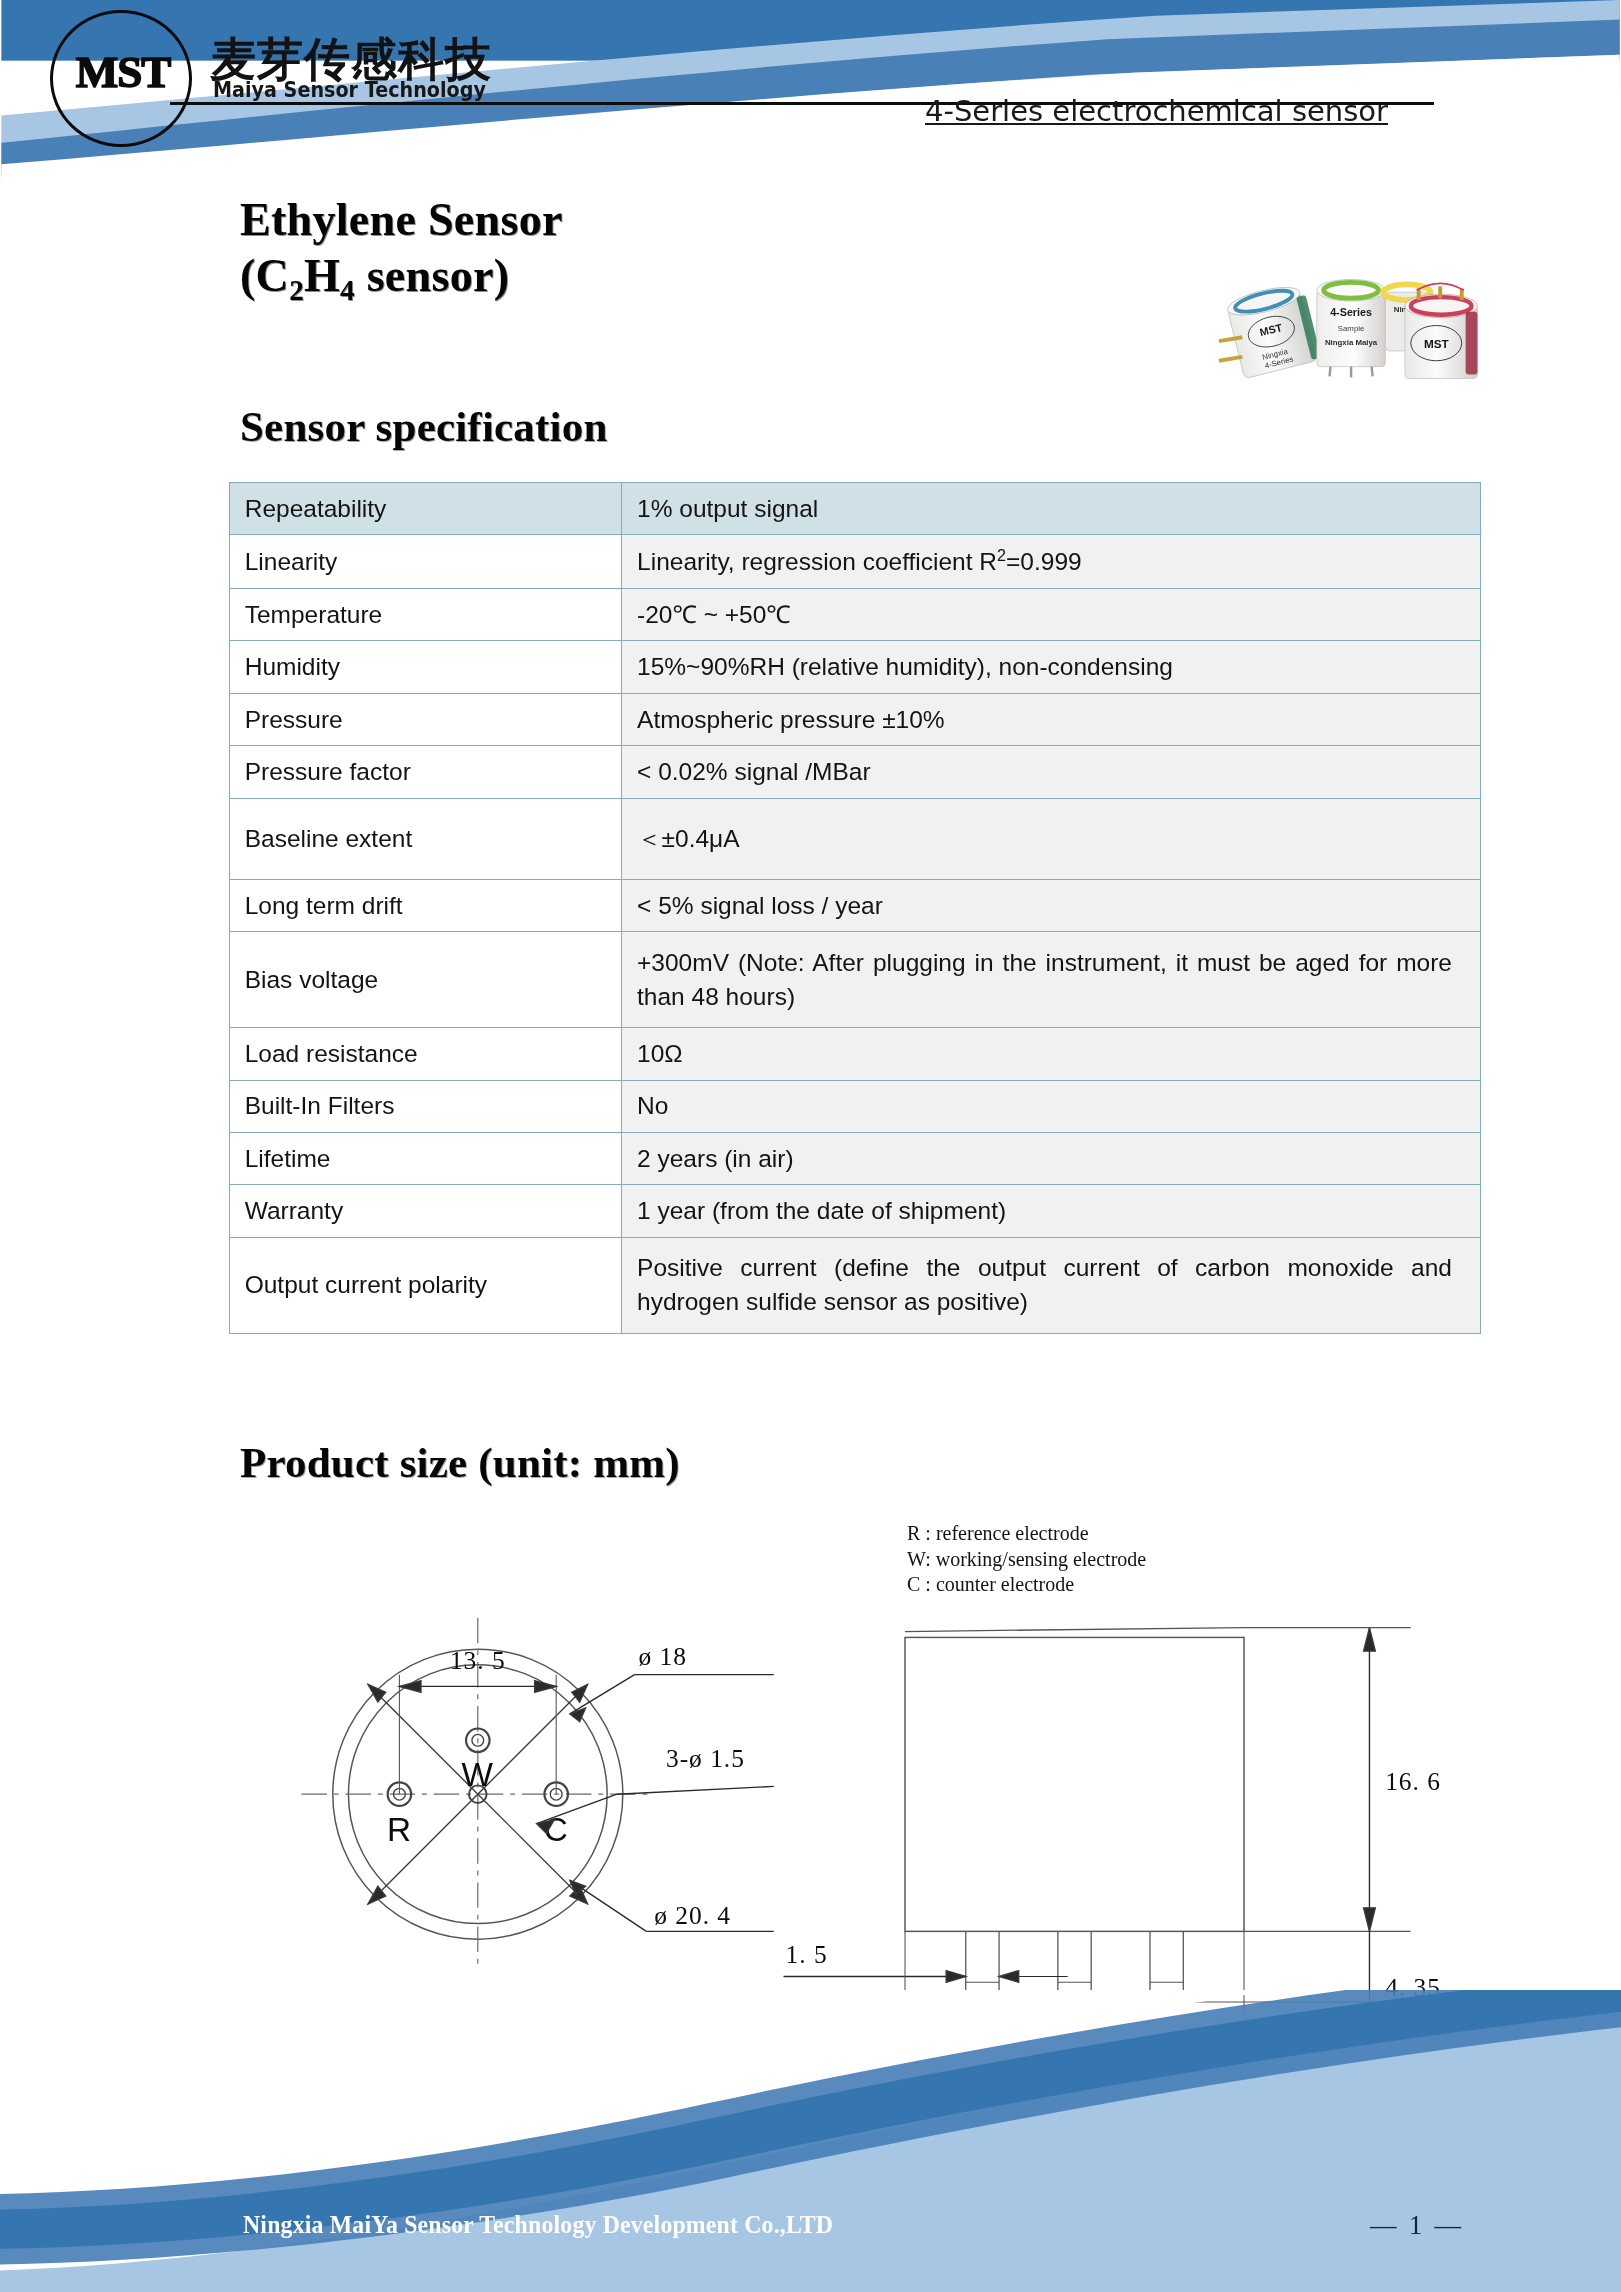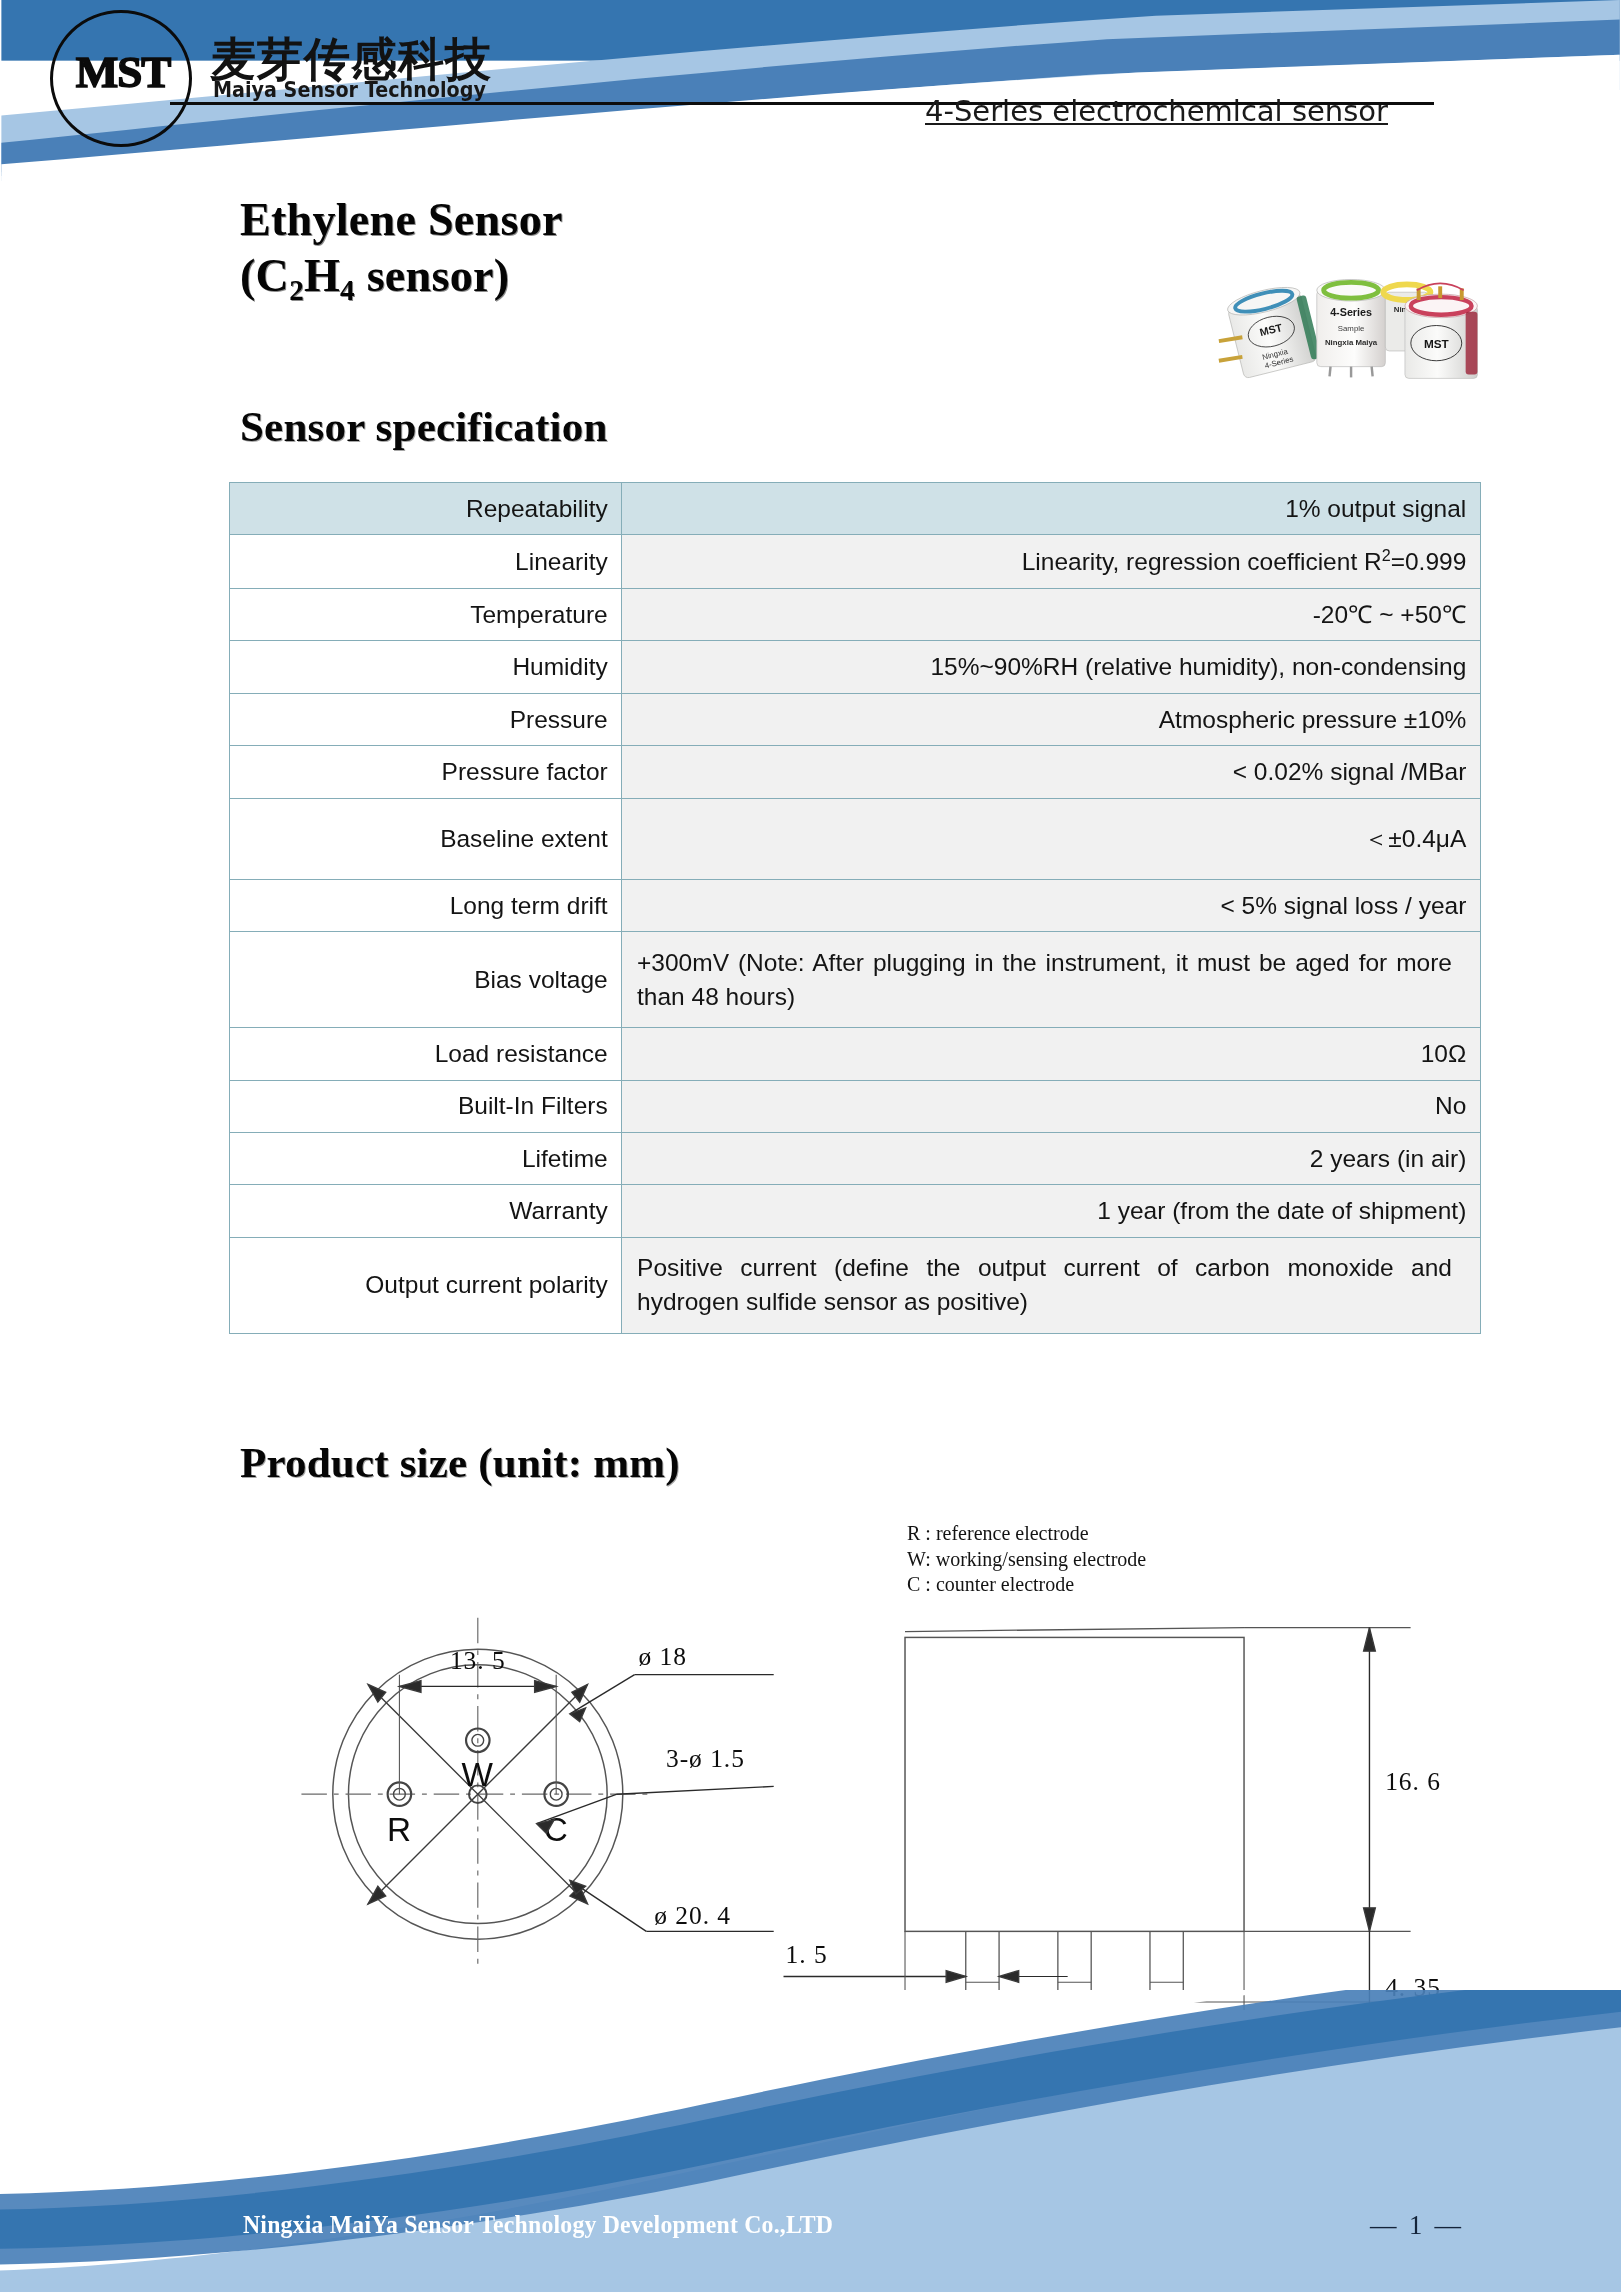--- a/index.html
+++ b/index.html
@@ -136,21 +136,20 @@
   }
   #spec-table td {
     border: 1.5px solid #85adb8;
     font-family: "Liberation Sans", sans-serif;
     font-size: 24.5px;
     color: #141414;
     padding: 8.8px 13.7px 8.8px 14.7px;
     vertical-align: middle;
     line-height: 1.38;
     background: #f1f1f1;
-    text-align: right;
   }
   #spec-table td.k {
     width: 363px;
     background: #ffffff;
   }
   #spec-table tr.hdr td {
     background: #cfe1e7;
   }
   #spec-table td.just {
     text-align: justify;

